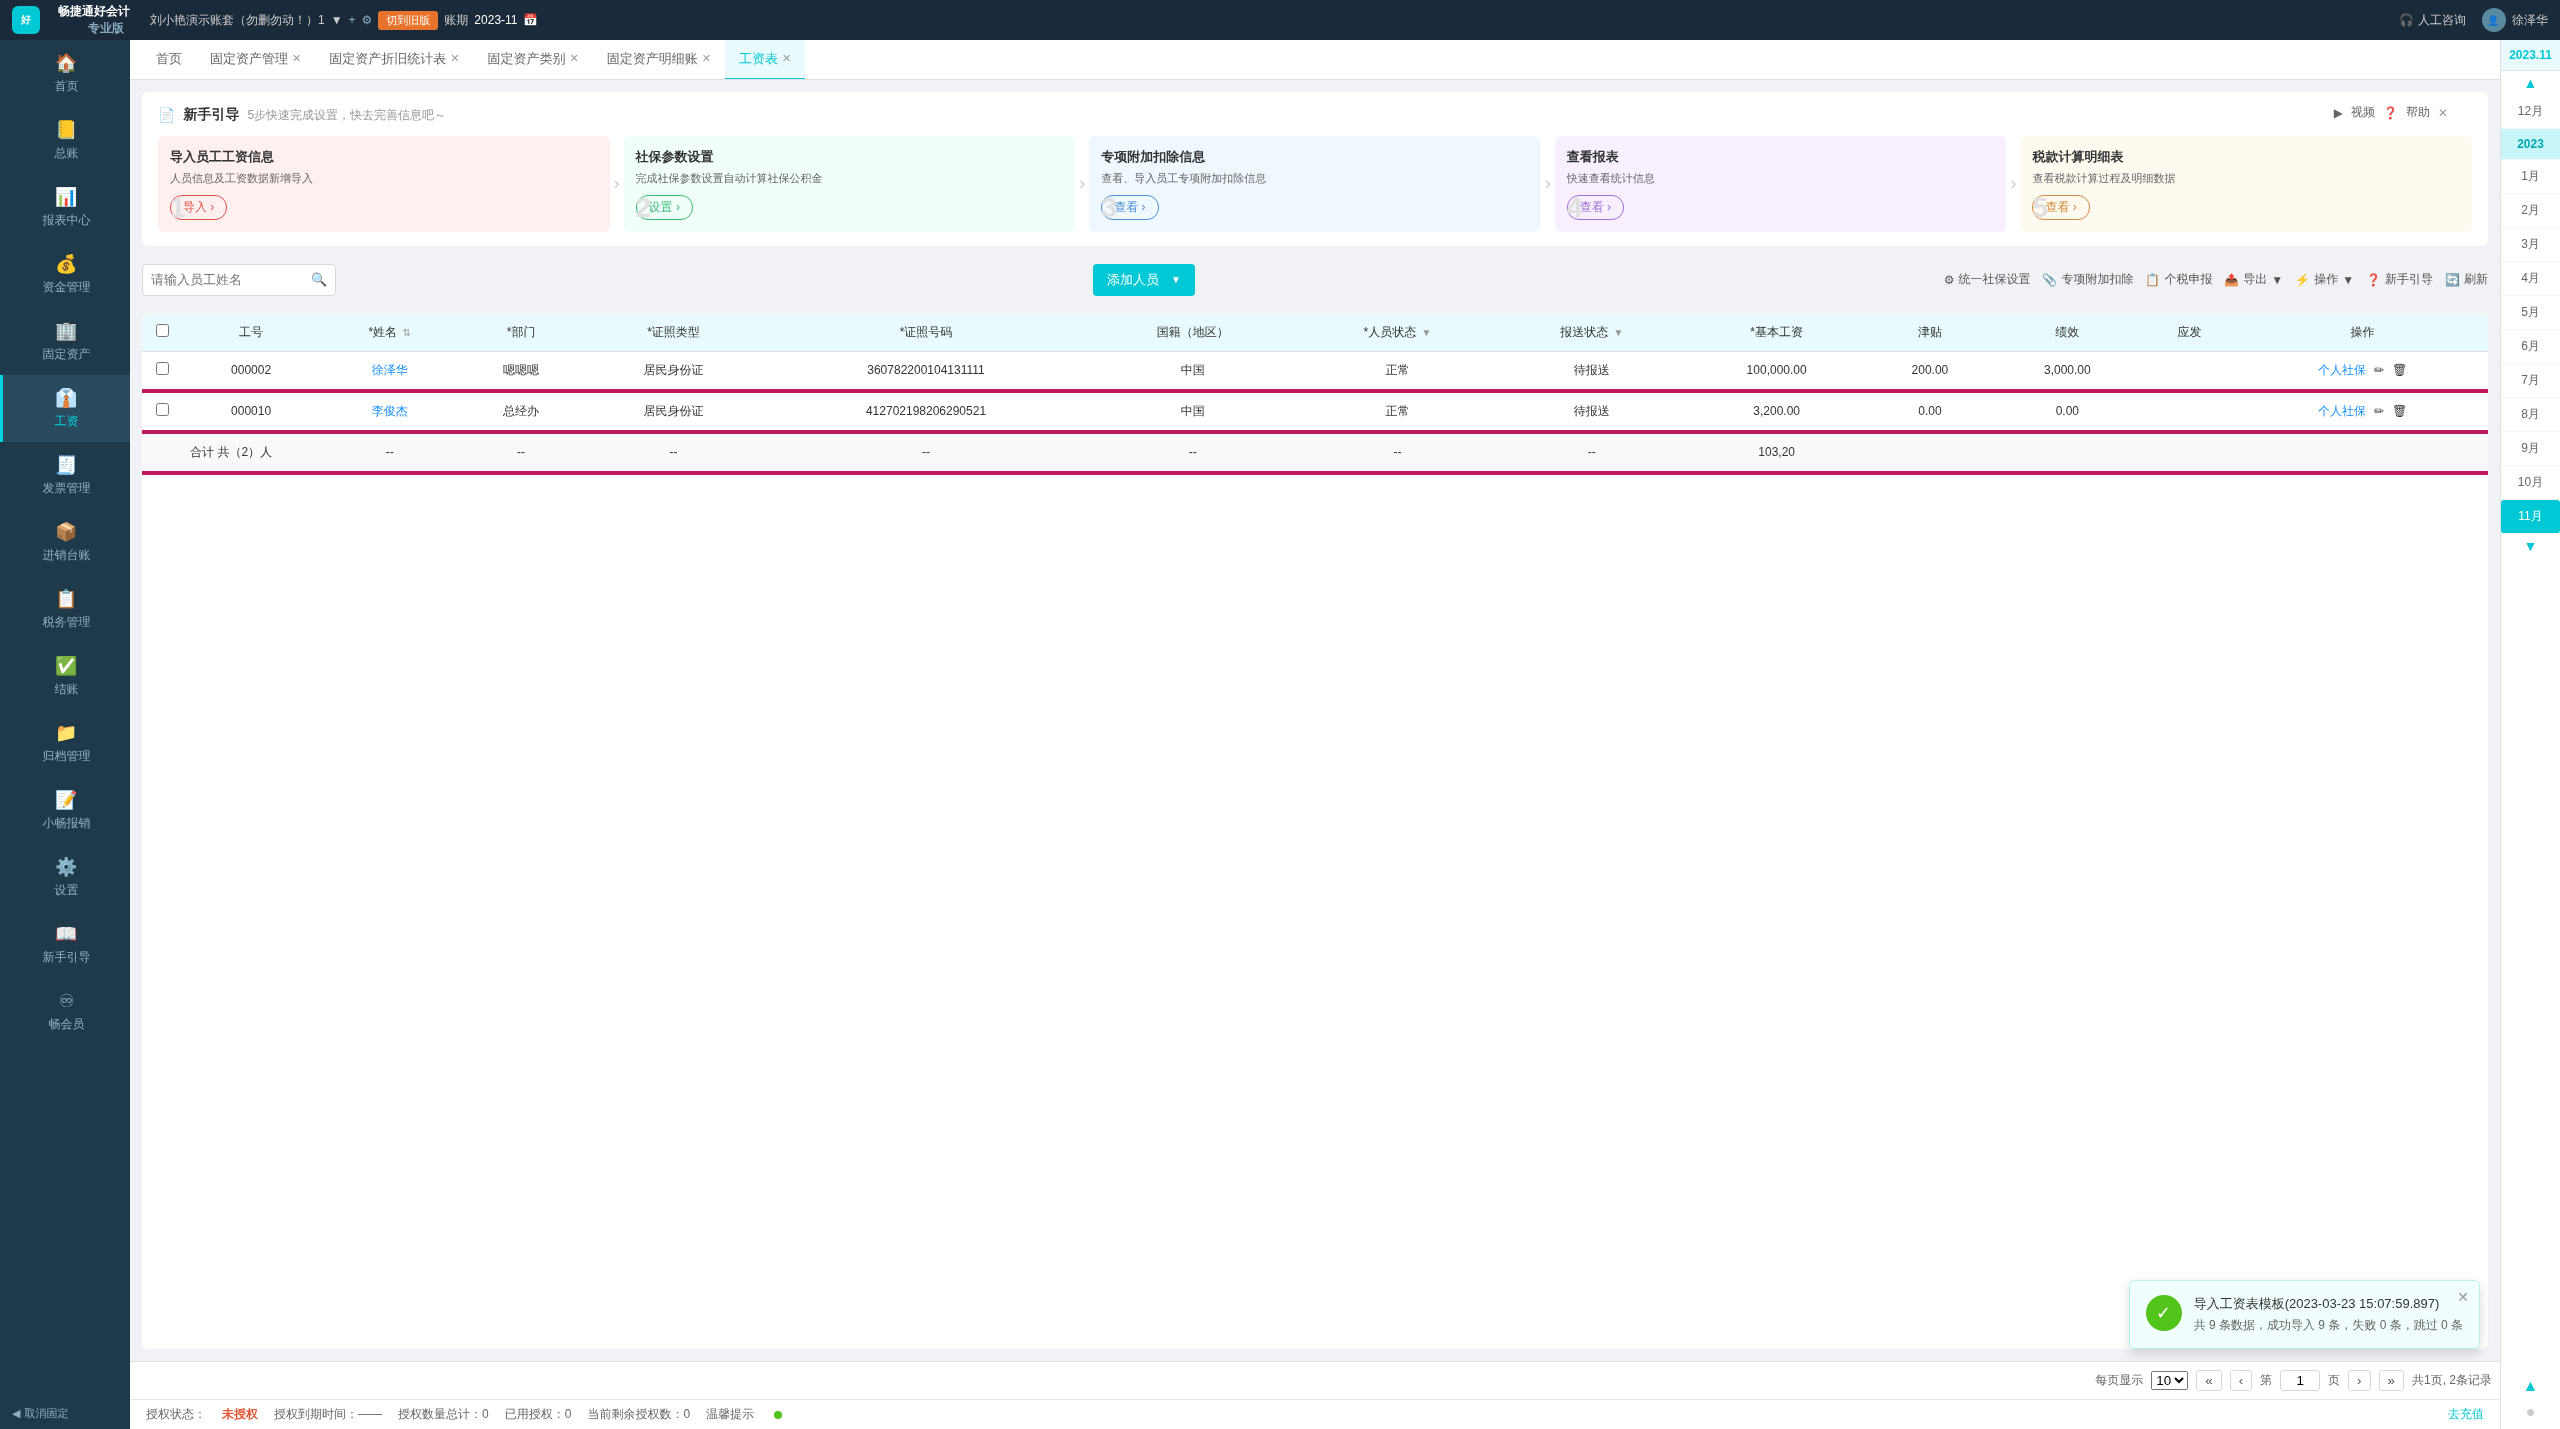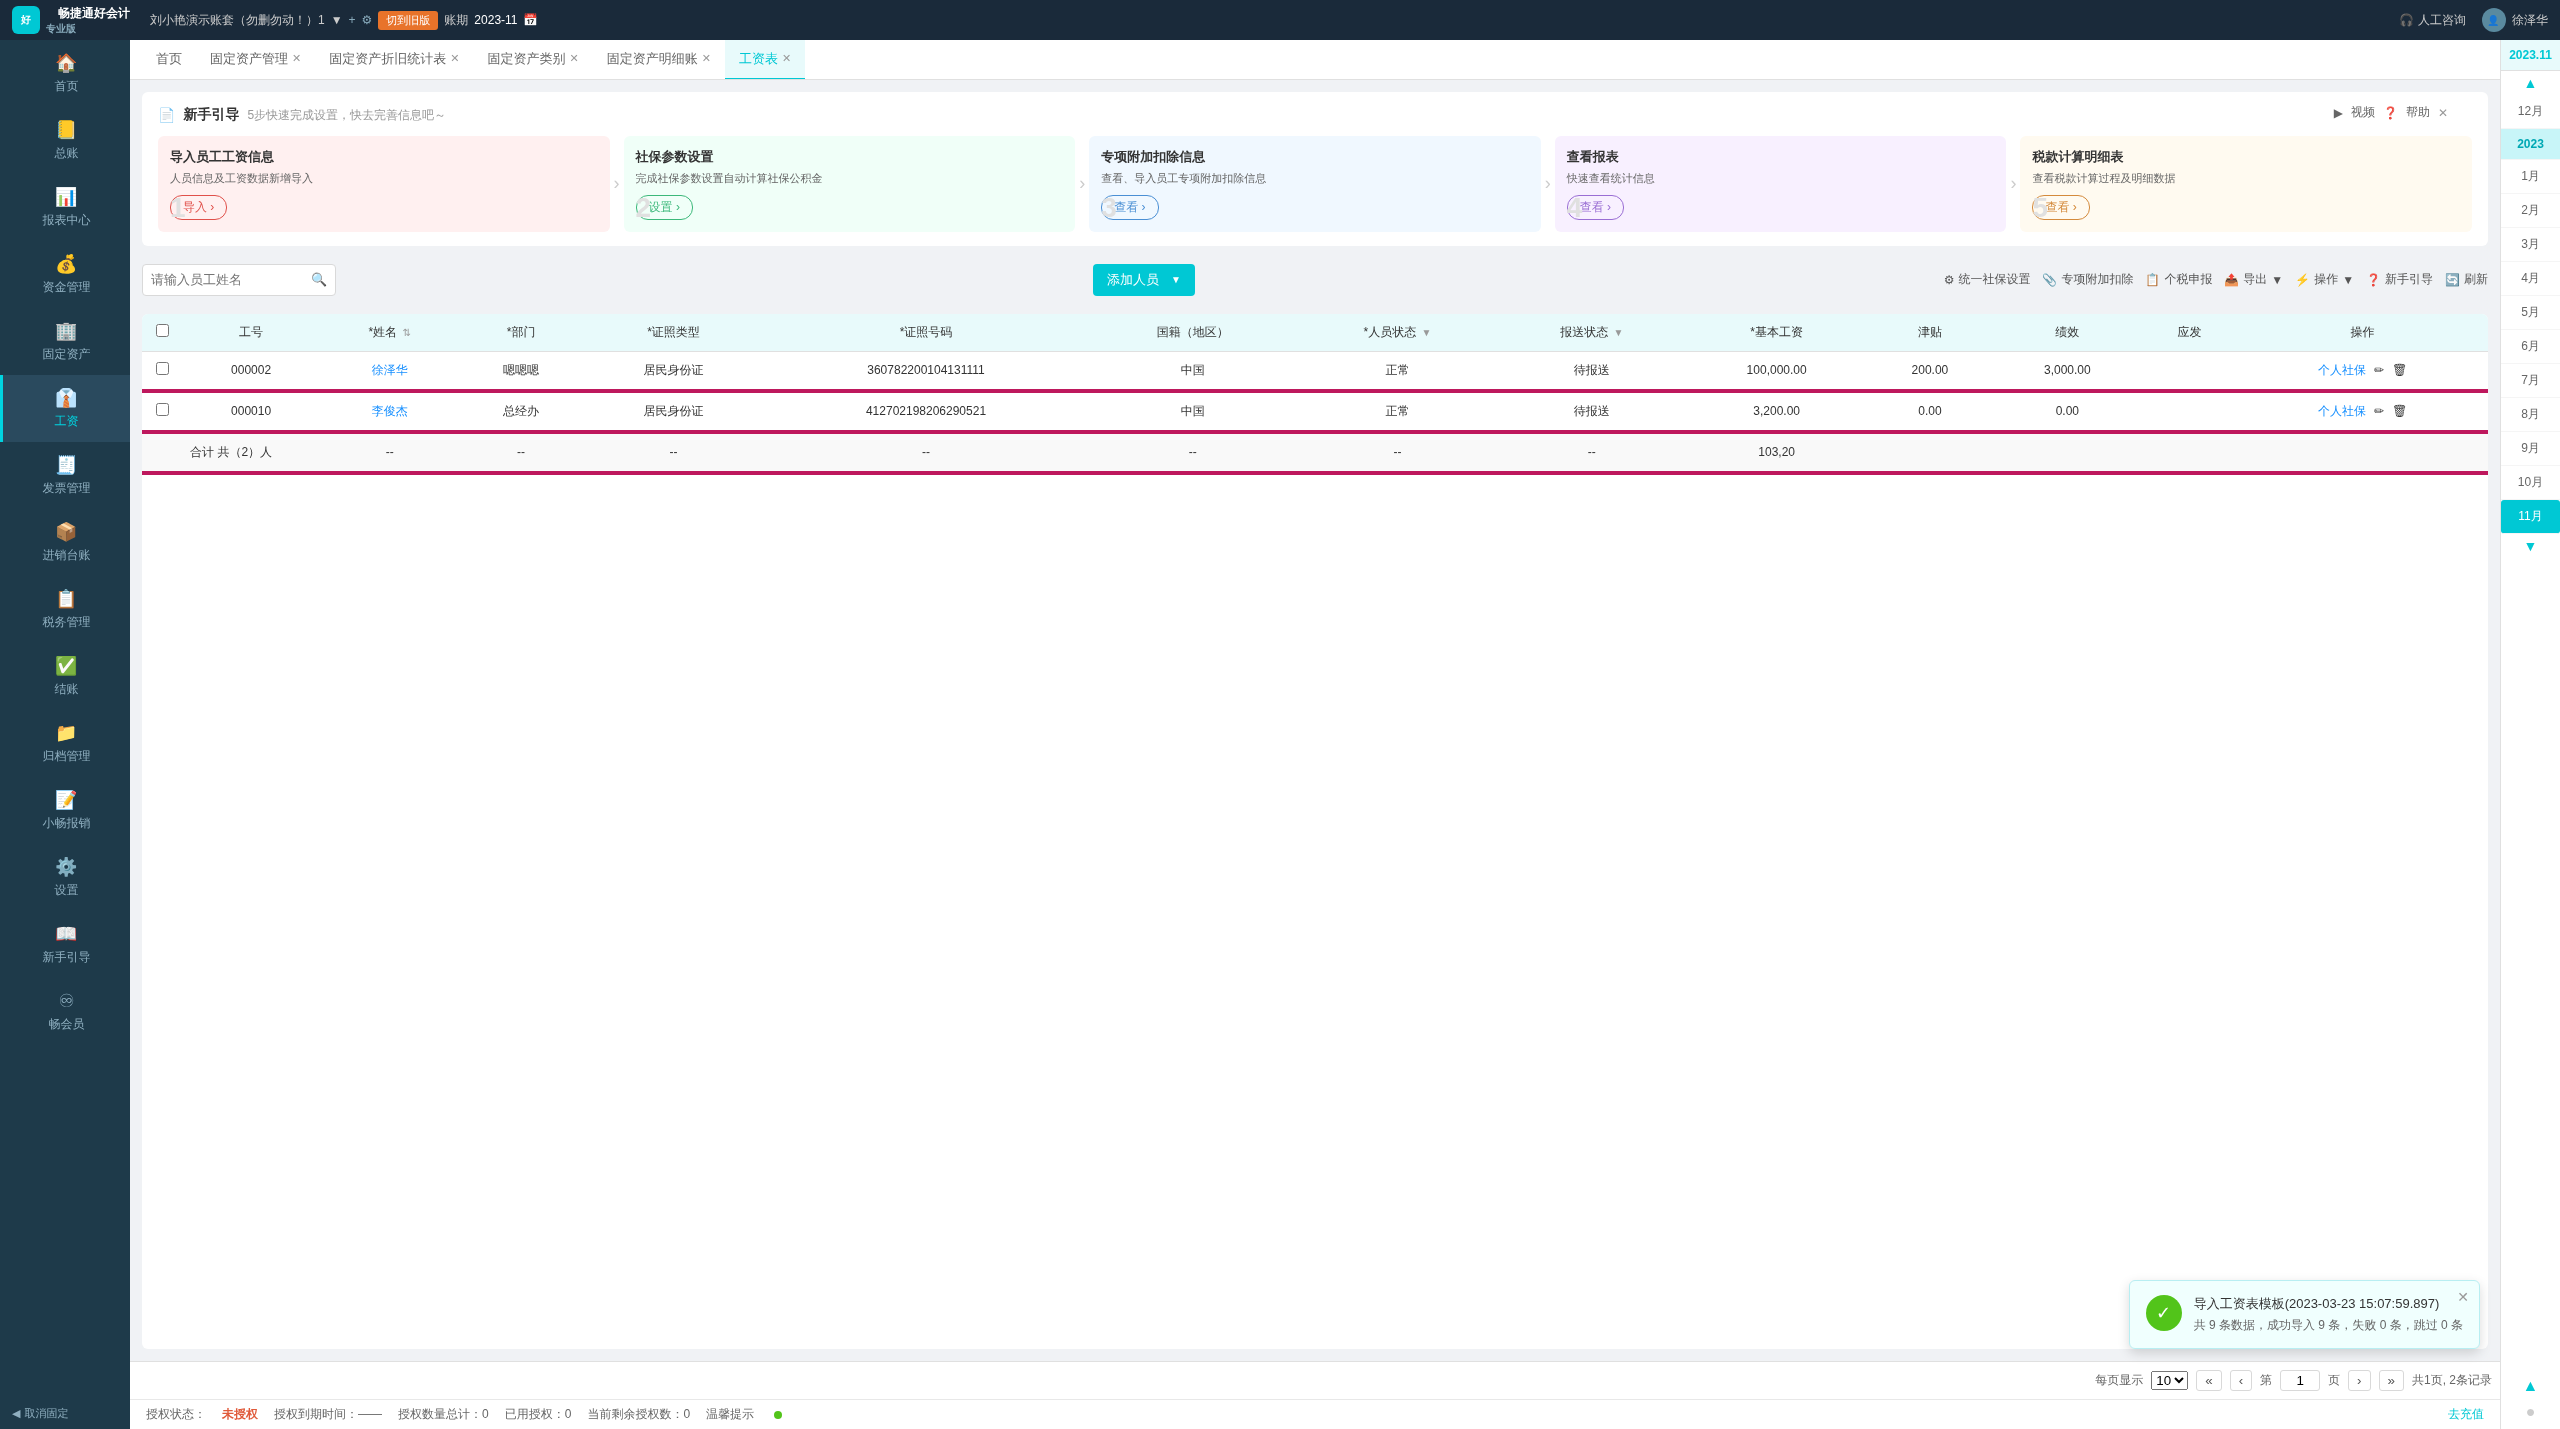--- a/index.html
+++ b/index.html
@@ -108,21 +108,21 @@
     .summary-row td { background: #f9f9f9; font-weight: 500; }
   </style>
 </head>
 <body>
 
 <div class="top-bar">
   <div class="logo">
     <div class="logo-icon">好</div>
     <div>
       <div style="font-size:12px;margin-left:12px;">畅捷通好会计</div>
-      <div style="font-size:10px;color:#8ab;">专业版</div>
+      <div style="font-size:12px;color:#8ab;margin-left:42px;">专业版</div>
     </div>
   </div>
   <div class="account-info">
     <span>刘小艳演示账套（勿删勿动！）1</span>
     <span style="cursor:pointer;">▼</span>
     <span style="cursor:pointer;color:#8ab;">+</span>
     <span style="cursor:pointer;color:#8ab;">⚙</span>
     <button class="version-btn">切到旧版</button>
     <span>账期</span>
     <span style="color:#fff;">2023-11</span>

